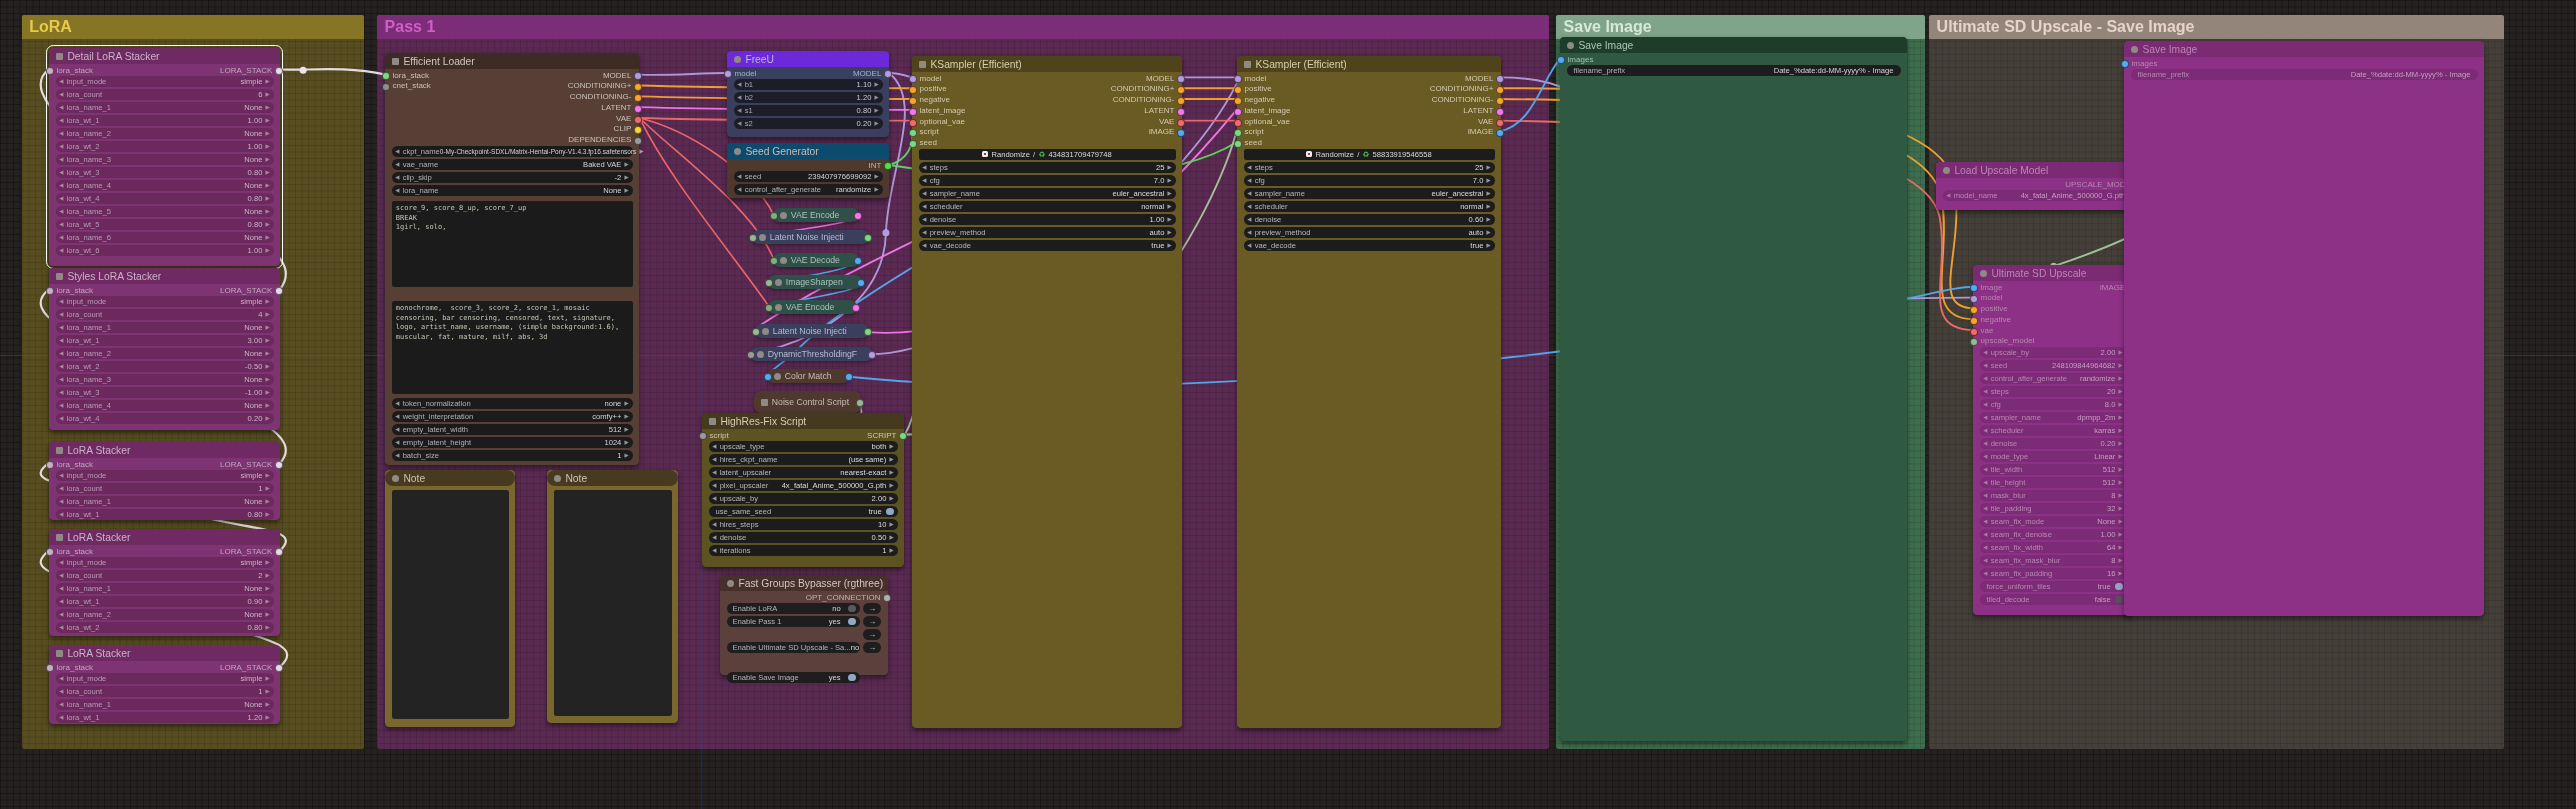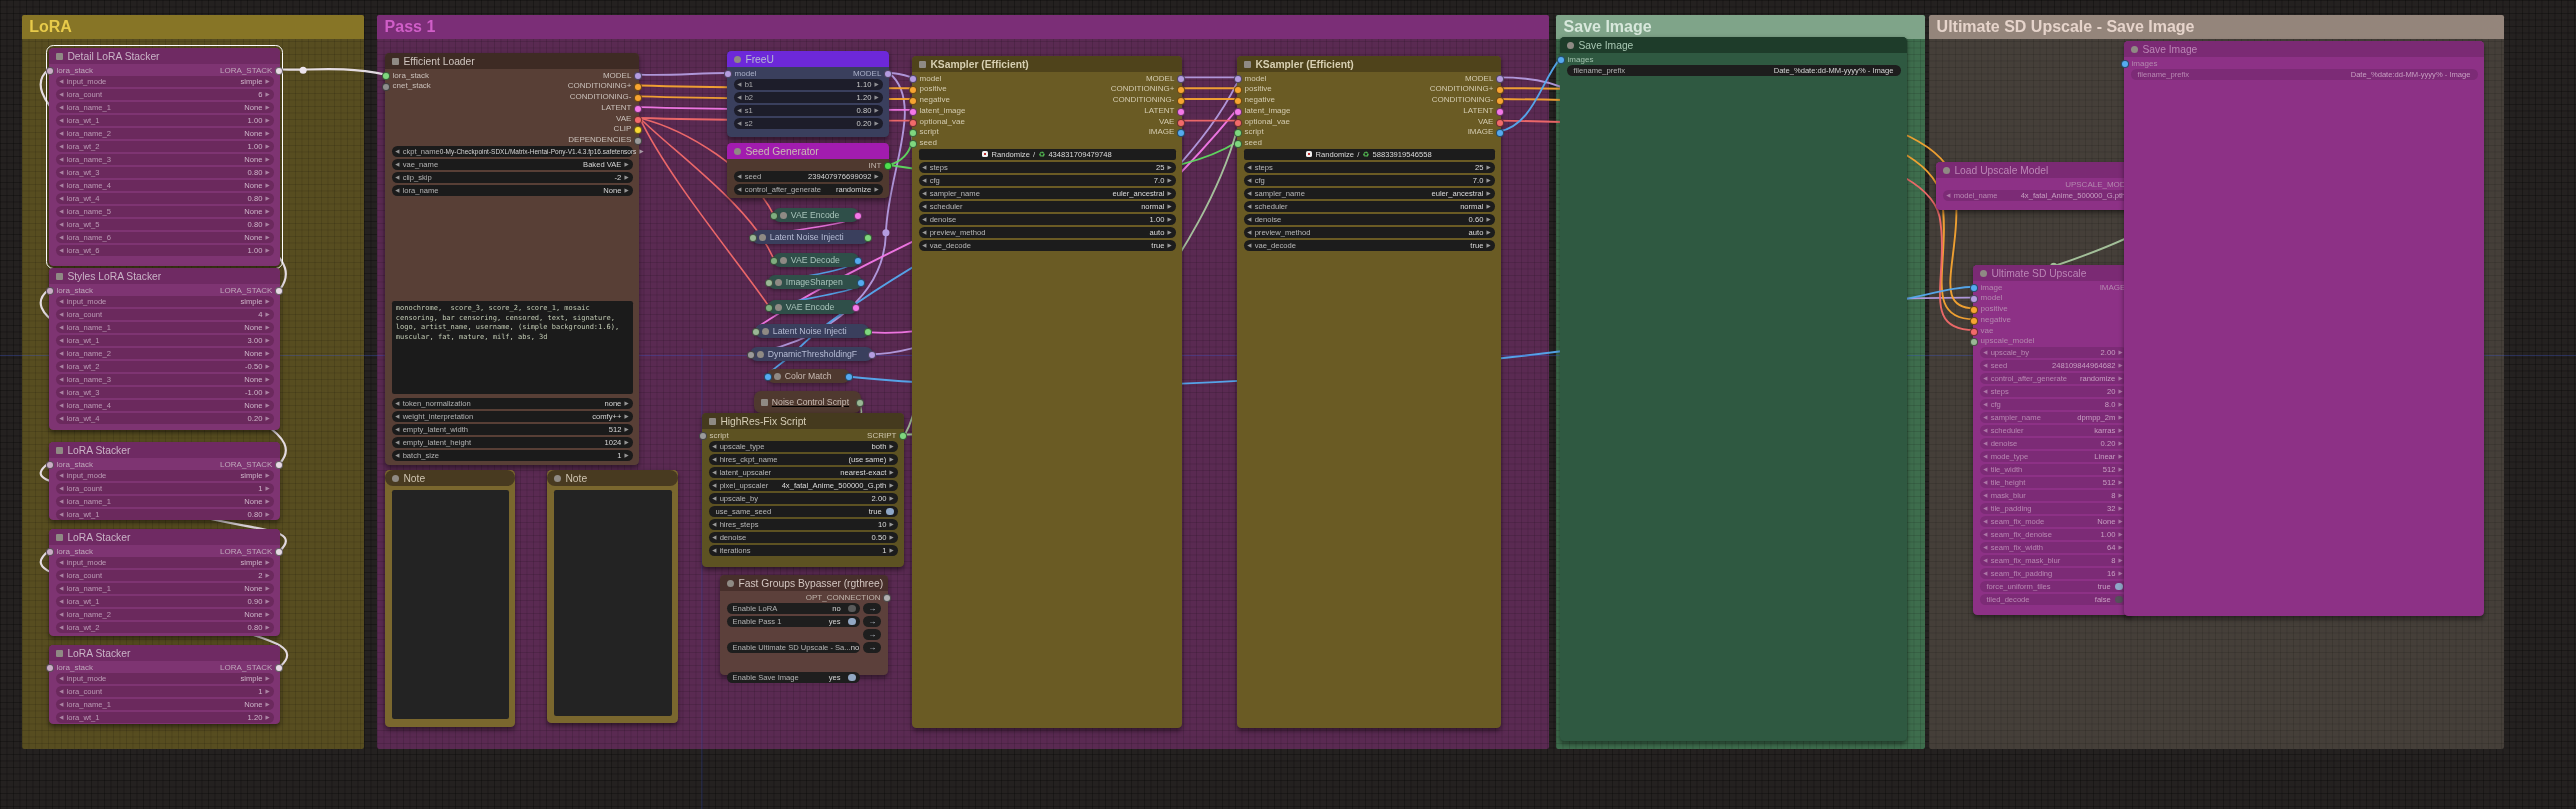--- a/index.html
+++ b/index.html
@@ -47,25 +47,25 @@
   
   .t-pink   {background:#7e3472;} .t-pink   .nhead{background:#6f2a63;color:#c9b3c6;}
   .t-pink   .widget{background:#6b295d;color:#cdb5c9;} .t-pink .port{color:#bfa8bb;}
   .t-purple {background:#8d3186;} .t-purple .nhead{background:#7b2a74;color:#bb86b6;}
   .t-purple .widget{background:#7c2b76;color:#c79fc2;} .t-purple .port{color:#b489af;}
   .t-eload  {background:#583f36;} .t-eload  .nhead{background:#3e2b24;color:#cfc5bf;}
   .t-eload  .widget{background:#1b1b1b;color:#d6d6d6;} .t-eload .port{color:#c9c0ba;}
   .t-navy   {background:#3a3f5d;} .t-navy   .nhead{background:#6d28d9;color:#b6bcd4;}
   .t-navy   .widget{background:#1d1d2a;color:#cccccc;} .t-navy .port{color:#aab0c8;}
   .t-teal   {background:#2f4f49;}
-  .t-brown  {background:#4f392f;} .t-brown  .nhead{background:#a21caf;color:#c9bcb4;}
+  .t-brown  {background:#4f392f;} .t-brown  .nhead{background:#0c4a6e;color:#c9bcb4;}
   .t-brown  .widget{background:#1c1c1c;color:#d6d6d6;} .t-brown .port{color:#c0b5ad;}
   .t-fgb    {background:#5c403b;} .t-fgb    .nhead{background:#472f2b;color:#d3c6c1;}
   .t-fgb    .widget{background:#1e1e1e;color:#d6d6d6;} .t-fgb .port{color:#c0b5ad;}
-  .t-olive  {background:#6a5b24;} .t-olive  .nhead{background:#4f431b;color:#d7cfb2;font-weight:bold;}
+  .t-olive  {background:#6a5b24;} .t-olive  .nhead{background:#4f431b;color:#d7cfb2;}
   .t-olive  .widget{background:#1c1c1c;color:#dcdcdc;} .t-olive .port{color:#d3cbb0;}
   .t-hires  {background:#5d5222;} .t-hires  .nhead{background:#453a1e;color:#d5cdb5;}
   .t-hires  .widget{background:#1c1c1c;color:#dcdcdc;} .t-hires .port{color:#cfc7ae;}
   .t-green  {background:#2f5941;} .t-green  .nhead{background:#1e3c2a;color:#a9c8b3;}
   .t-green  .widget{background:#1d1d1d;color:#d6d6d6;} .t-green .port{color:#a2c2ae;}
   .t-note   {background:#7a672e;} .t-note   .nhead{background:#483a20;color:#cfc4b0;border-radius:8px;}
   .t-note   .area{background:#232323;}
 </style>
 </head>
 <body>
@@ -498,20 +498,23 @@
         <span class="lbl">clip_skip</span>
         <span class="val">-2</span>
         <span class="arr">▶</span>
       </div>
       <div class="widget" style="left: 6.5px; top: 132px; width: 241px;">
         <span class="arr">◀</span>
         <span class="lbl">lora_name</span>
         <span class="val">None</span>
         <span class="arr">▶</span>
       </div>
+      <div class="area" style="left: 6.5px; top: 148px; width: 241px; height: 86px;">score_9, score_8_up, score_7_up
+BREAK
+1girl, solo,</div>
       <div class="area" style="left: 6.5px; top: 248px; width: 241px; height: 93px;">monochrome,  score_3, score_2, score_1, mosaic censoring, bar censoring, censored, text, signature, logo, artist_name, username, (simple background:1.6), muscular, fat, mature, milf, abs, 3d</div>
       <div class="widget" style="left: 6.5px; top: 345px; width: 241px;">
         <span class="arr">◀</span>
         <span class="lbl">token_normalization</span>
         <span class="val">none</span>
         <span class="arr">▶</span>
       </div>
       <div class="widget" style="left: 6.5px; top: 358px; width: 241px;">
         <span class="arr">◀</span>
         <span class="lbl">weight_interpretation</span>
@@ -638,21 +641,21 @@
       <span class="icon-ci"></span>
       <span style="color: rgb(182, 188, 212);">DynamicThresholdingF</span>
       <span class="pdot" style="right: -3.2px; background: rgb(180, 156, 224);"></span>
     </div>
     <div class="pill t-brown" style="left: 767px; top: 369px; width: 70px; height: 14px; background: rgb(79, 57, 47);">
       <span class="pdot" style="left: -3.2px; background: rgb(85, 170, 240);"></span>
       <span class="icon-ci"></span>
       <span style="color: rgb(201, 188, 180);">Color Match</span>
       <span class="pdot" style="right: -3.2px; background: rgb(85, 170, 240);"></span>
     </div>
-    <div class="pill t-brown" style="left: 754px; top: 391px; width: 94px; height: 22px; background: rgb(79, 57, 47); text-decoration: underline;">
+    <div class="pill t-brown" style="left: 754px; top: 391px; width: 94px; height: 22px; background: rgb(79, 57, 47);">
       <span class="icon-sq"></span>
       <span style="color: rgb(201, 188, 180);">Noise Control Script</span>
       <span class="pdot" style="right: -3.2px; background: rgb(154, 183, 149);"></span>
     </div>
     <div class="node t-hires" style="left: 702px; top: 413px; width: 202px; height: 154px;">
       <div class="nhead">
         <span class="icon-sq"></span>
         <span>HighRes-Fix Script</span>
       </div>
       <div class="port in" style="top: 17.3px;">

